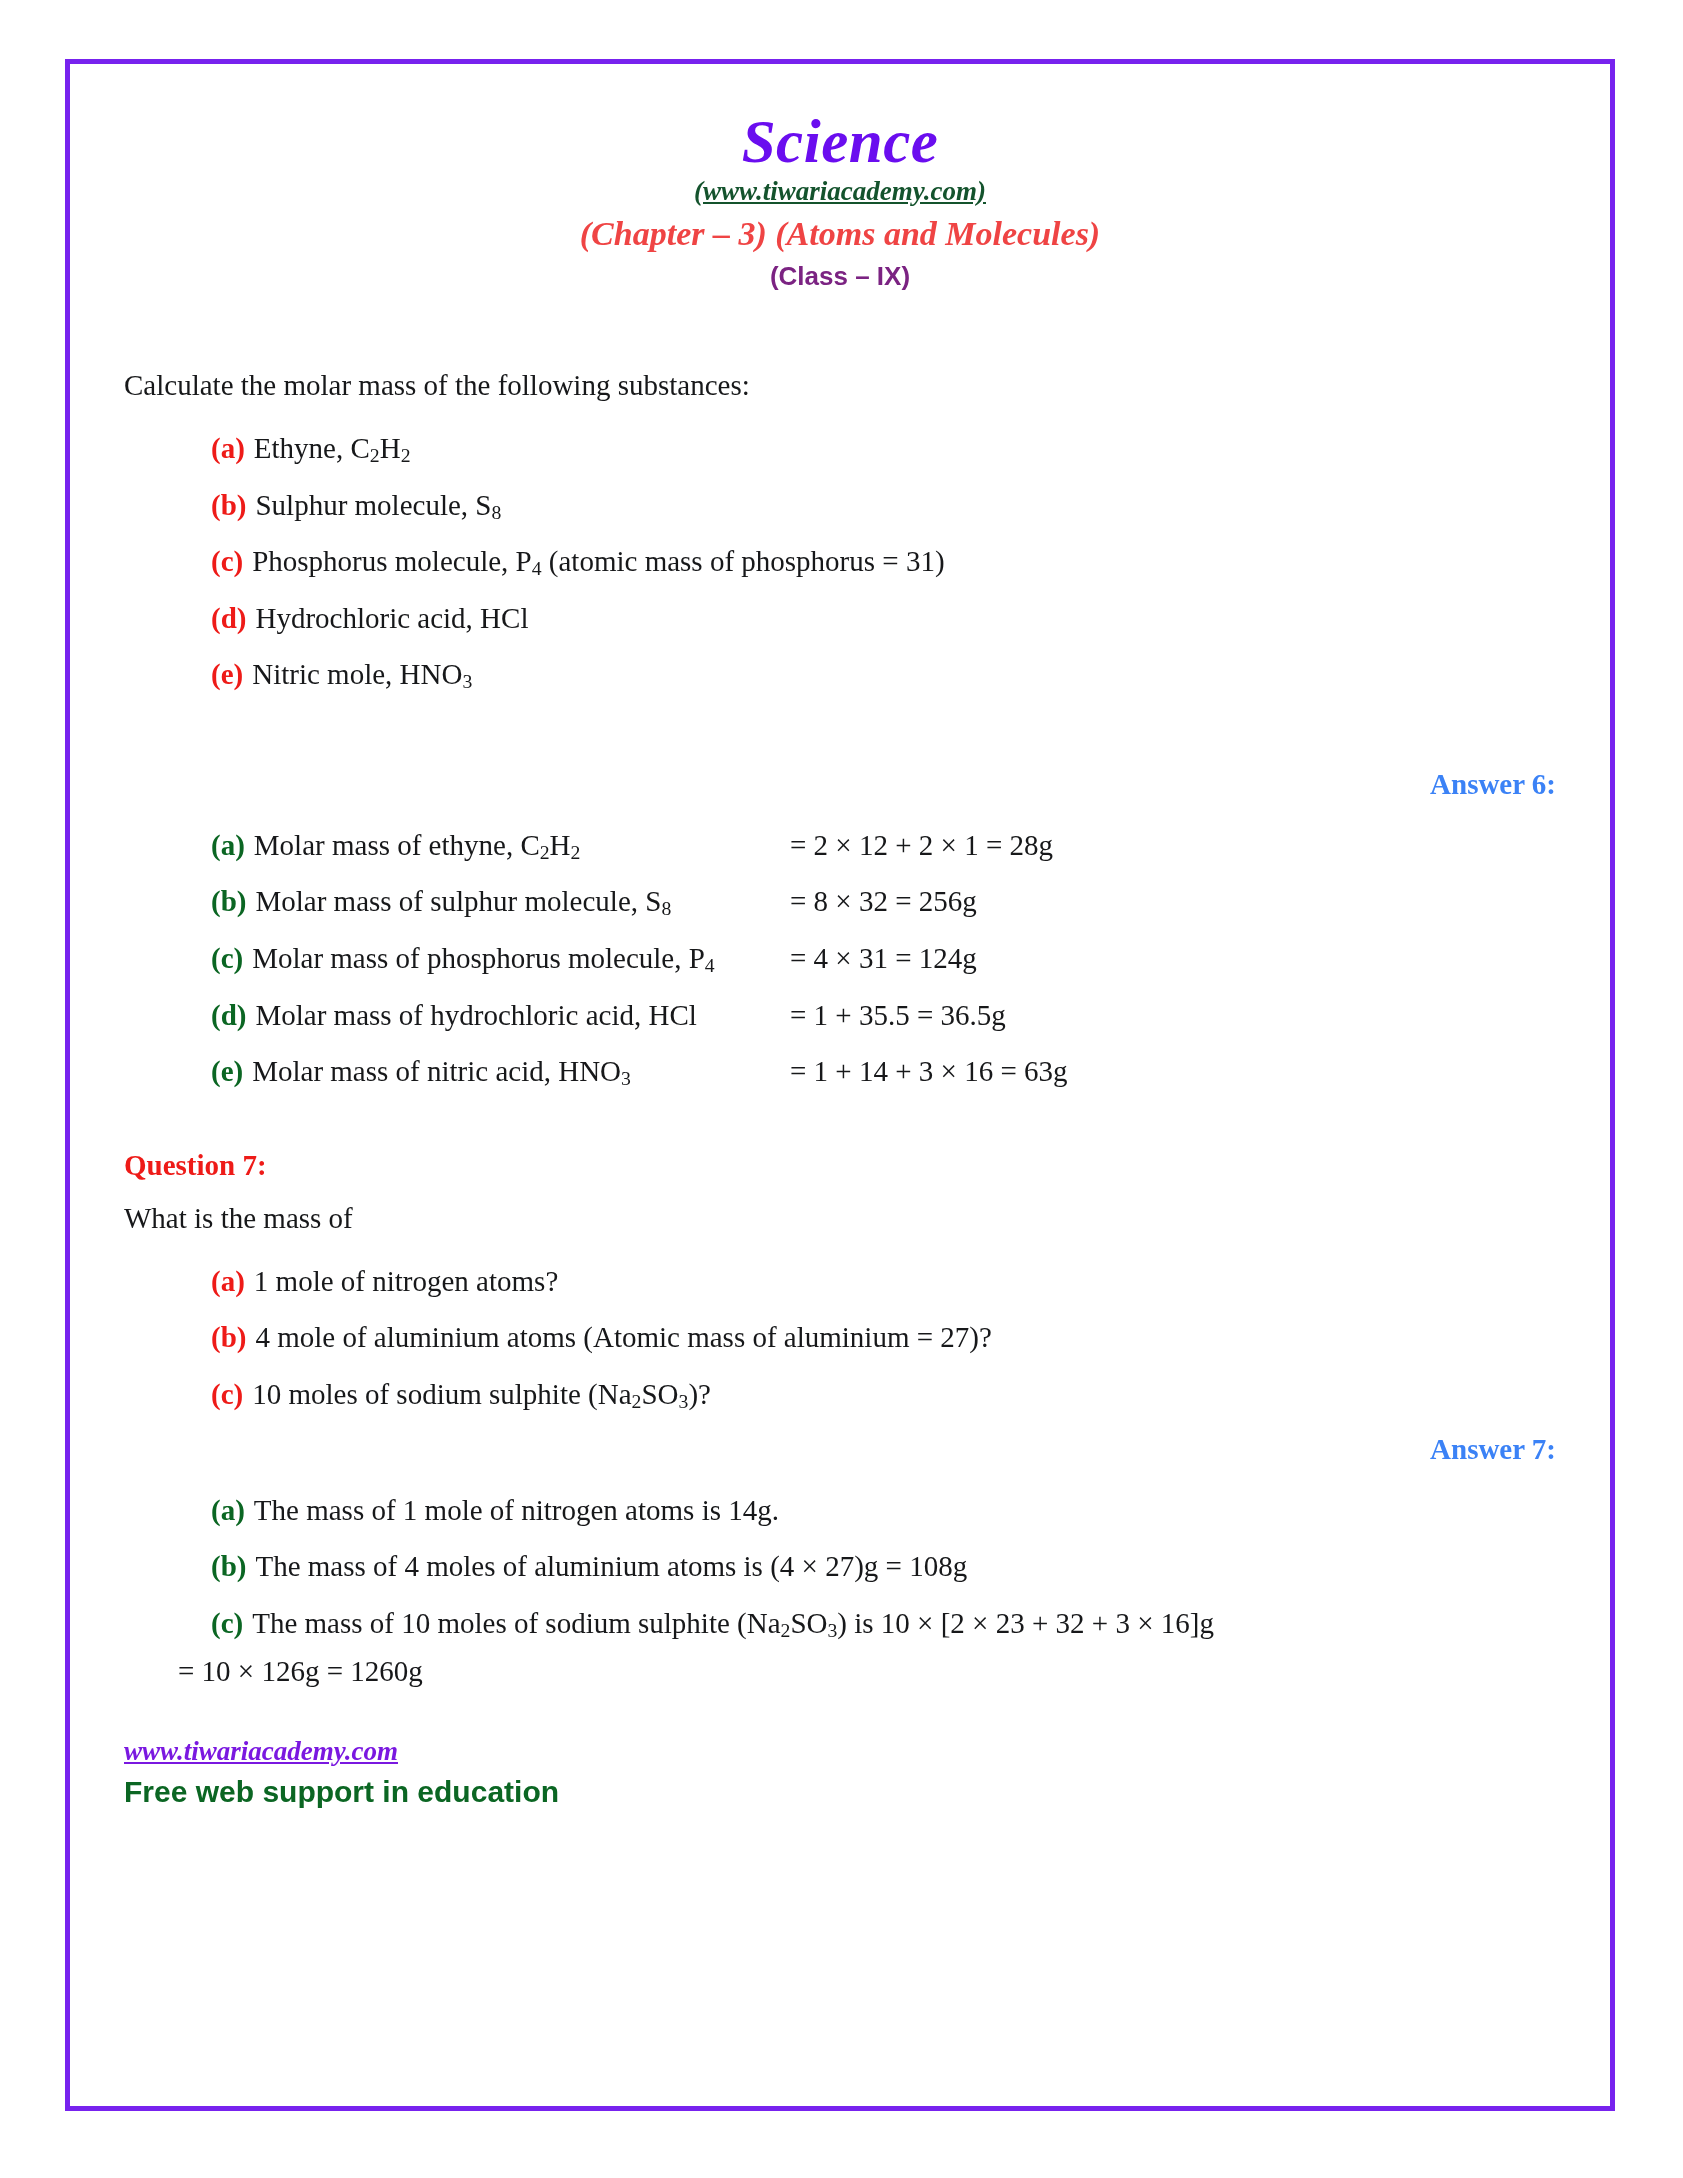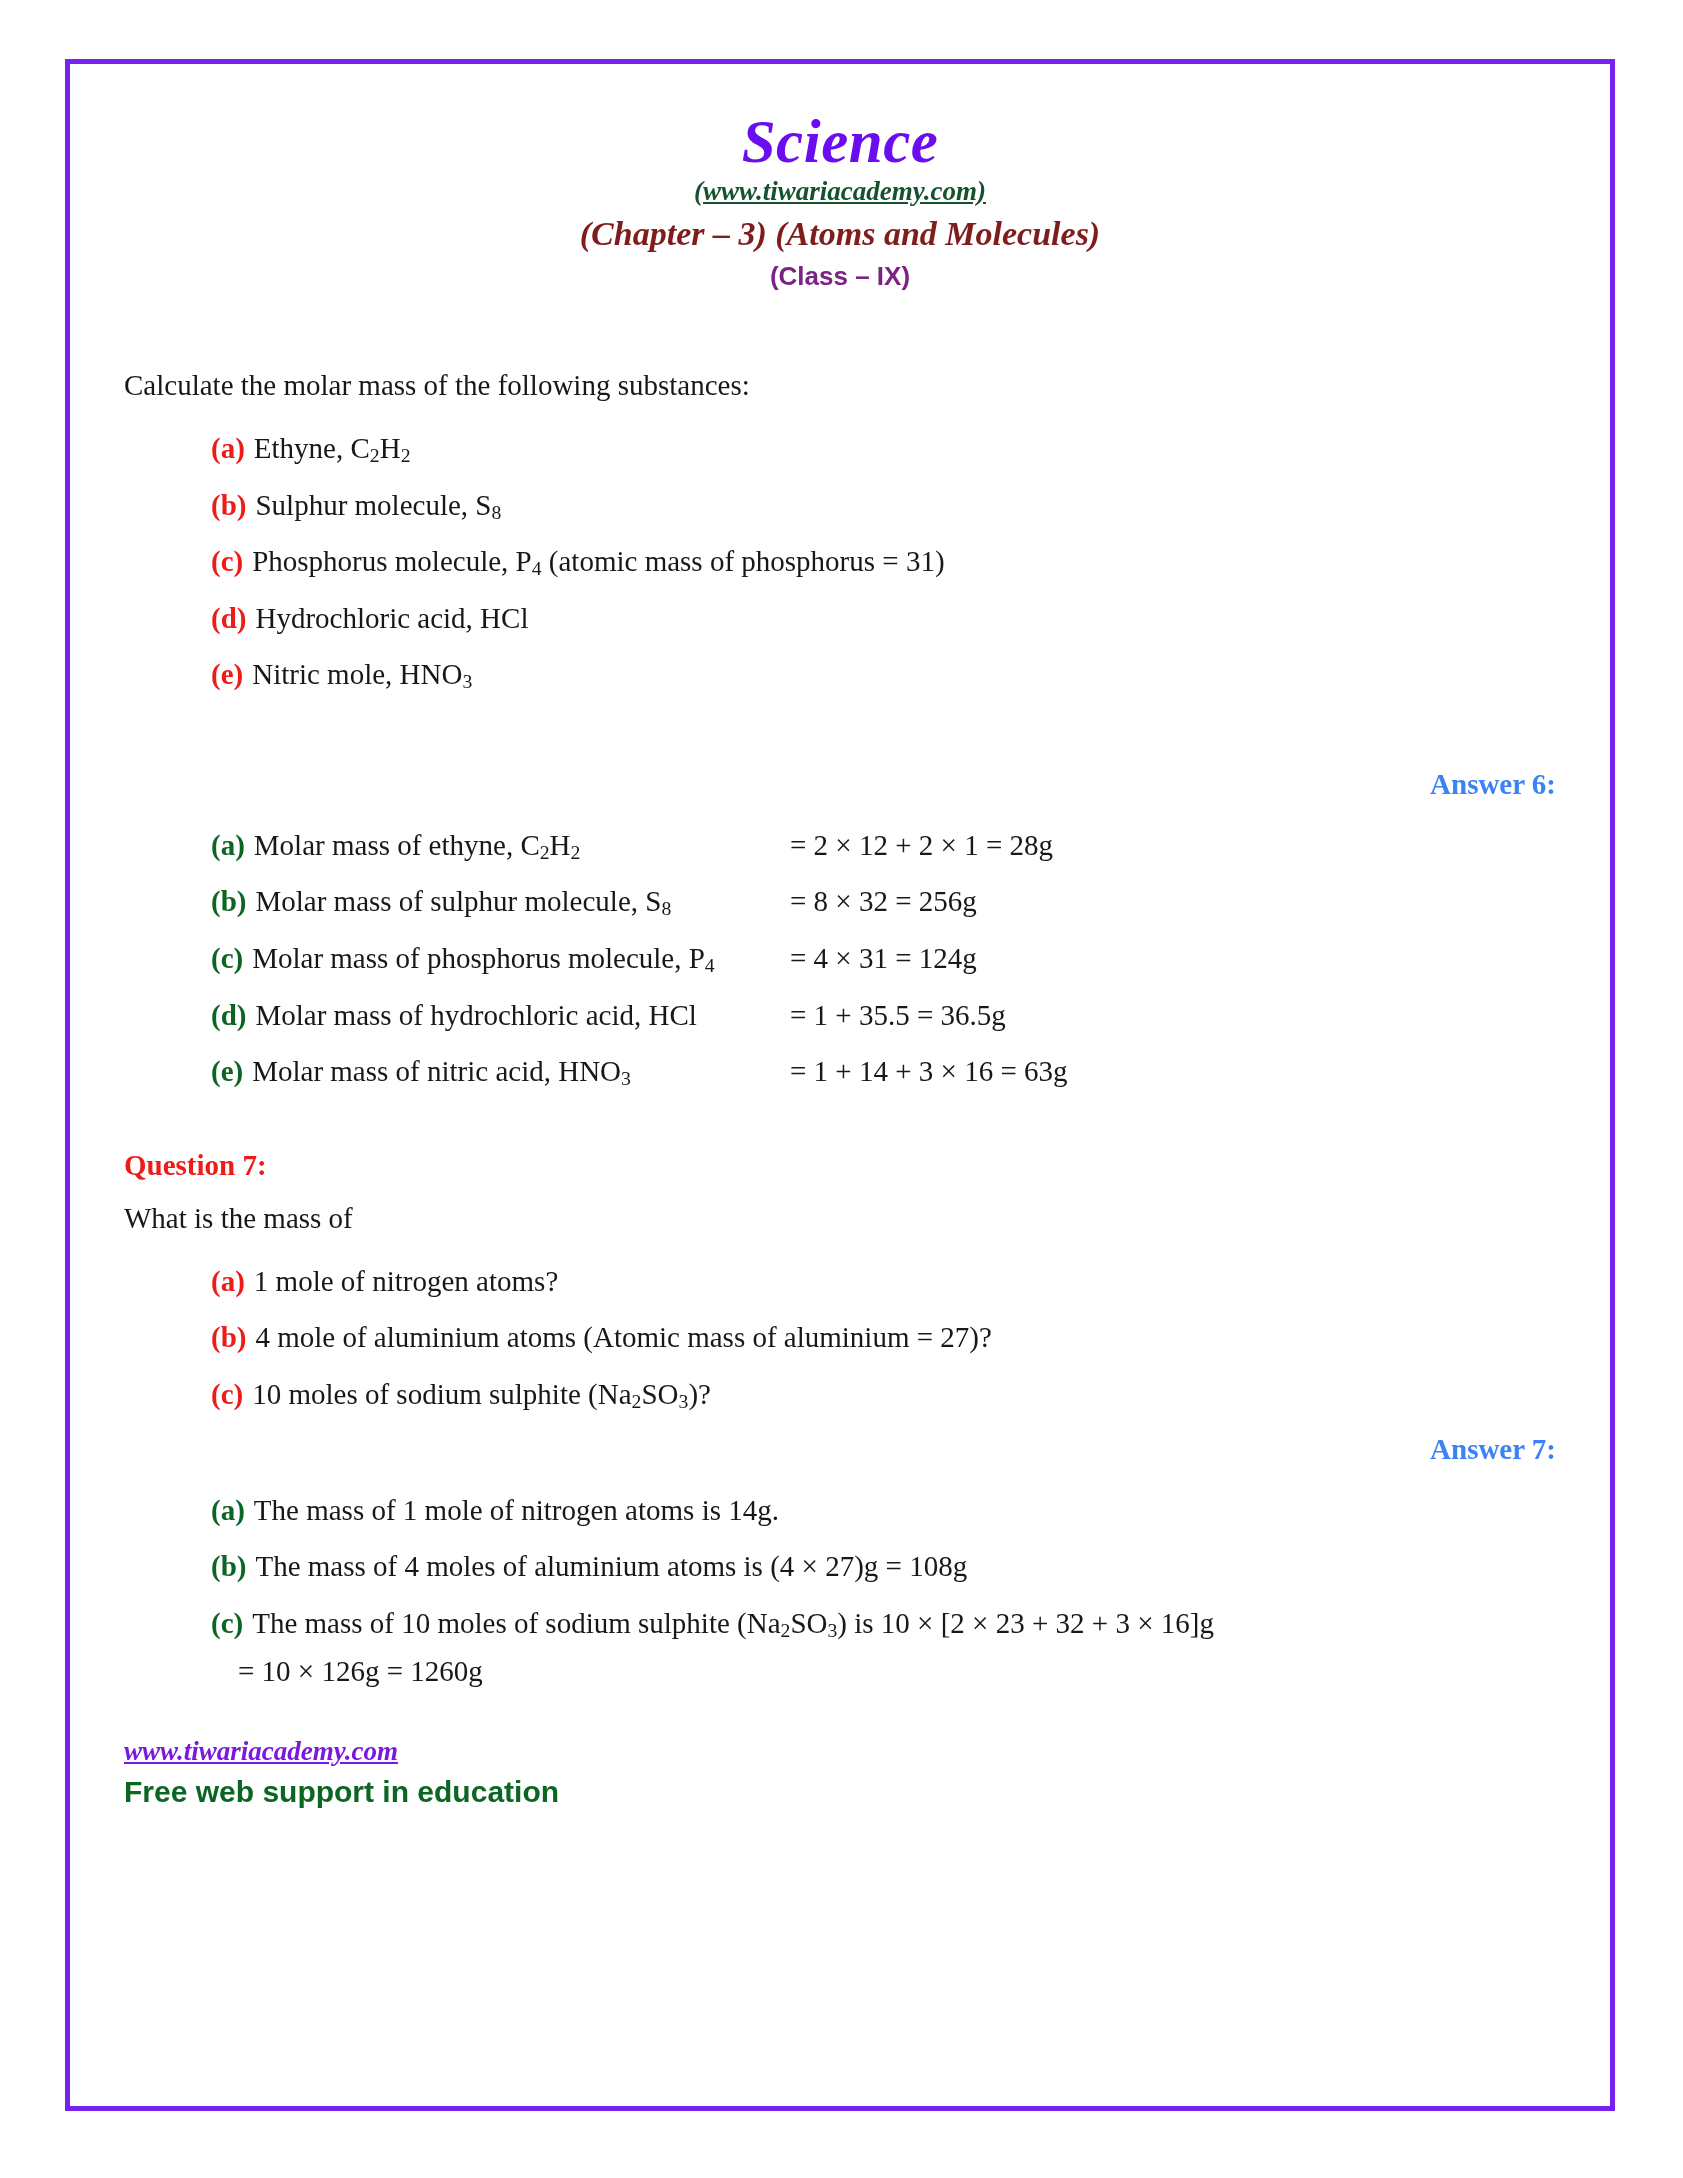--- a/index.html
+++ b/index.html
@@ -56,21 +56,21 @@
     font-style: italic;
     color: #14532d;
     text-decoration: underline;
     margin: 4px 0 2px 0;
   }
   .chapter-line {
     font-family: "Liberation Serif", "DejaVu Serif", serif;
     font-size: 34px;
     font-weight: bold;
     font-style: italic;
-    color: #7f1d1d;
+    color: #ef4444;
     margin: 8px 0 6px 0;
   }
   .class-line {
     font-family: "Liberation Sans", "DejaVu Sans", sans-serif;
     font-size: 26px;
     font-weight: bold;
     color: #7B2382;
     margin: 8px 0 0 0;
   }
 
@@ -276,21 +276,21 @@
     <div class="item-row item-indent">
       <span class="lbl lbl-green">(b)</span>
       <span class="itxt"><span>The mass of 4 moles of aluminium atoms is (4 × 27)g = 108g</span><sub></sub><span></span><sub></sub><span></span></span>
     </div>
     <div class="sp-xs"></div>
     <div class="item-row item-indent">
       <span class="lbl lbl-green">(c)</span>
       <span class="itxt"><span>The mass of 10 moles of sodium sulphite (Na</span><sub>2</sub><span>SO</span><sub>3</sub><span>) is  10 × [2 × 23 + 32 + 3 × 16]g</span></span>
     </div>
     <div class="sp-xxs"></div>
-    <div class="body-text" style="margin-left:114px;">= 10 × 126g = 1260g</div>
+    <div class="body-text" style="margin-left:54px;">= 10 × 126g = 1260g</div>
 
     <div class="footer">
       <div class="footer-link">www.tiwariacademy.com</div>
       <div class="footer-tag">Free web support in education</div>
     </div>
 
   </div>
 </div>
 
 

